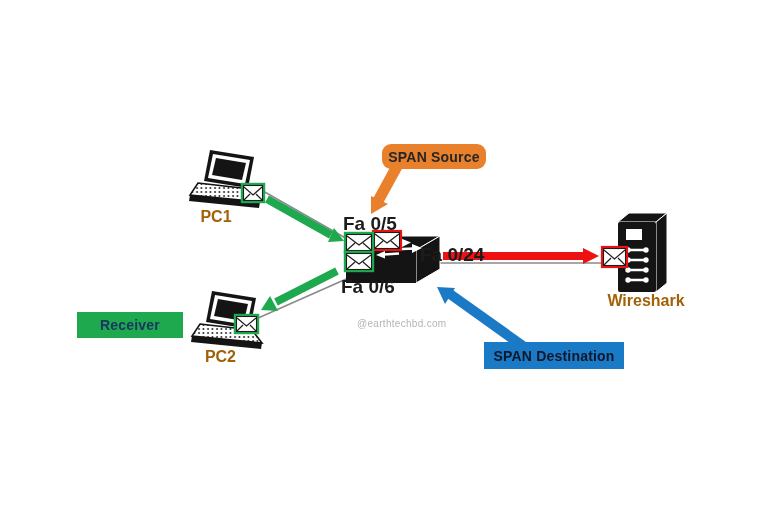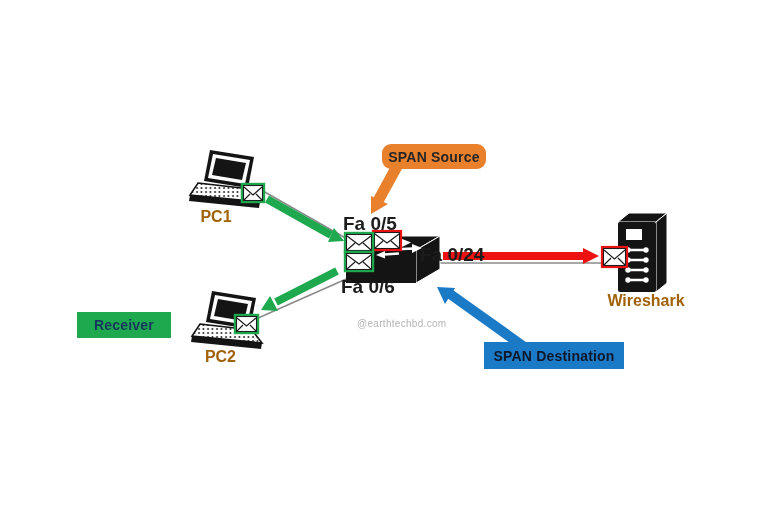--- a/index.html
+++ b/index.html
@@ -150,21 +150,21 @@
       <path d="M347,255 L359,264 L371,255 M347,269 L355,262 M371,269 L363,262" fill="none" stroke="#1d1d1d" stroke-width="1.2"></path>
     </g>
     <g>
       <rect x="602" y="247" width="25" height="20" fill="#ffffff" style="stroke:var(--c-red);stroke-width:2.2"></rect>
       <rect x="603.5" y="248.5" width="22" height="17" fill="none" stroke="#1d1d1d" stroke-width="1.1"></rect>
       <path d="M604,250 L614.5,259 L625,250 M604,265 L611,258 M625,265 L618,258" fill="none" stroke="#1d1d1d" stroke-width="1.2"></path>
     </g>
   </svg>
 
 
-  <div class="abs tagbox tag-green" style="left:77px;top:312px;width:94px;height:26px;">
+  <div class="abs tagbox tag-green" style="left:77px;top:312px;width:106px;height:26px;">
     <span>Receiver</span>
   </div>
 
   <div class="abs tagbox tag-orange" style="left:382px;top:144px;width:104px;height:25px;border-radius:9px;">
     <span>SPAN Source</span>
   </div>
 
   <div class="abs tagbox tag-blue" style="left:484px;top:342px;width:140px;height:27px;">
     <span>SPAN Destination</span>
   </div>

